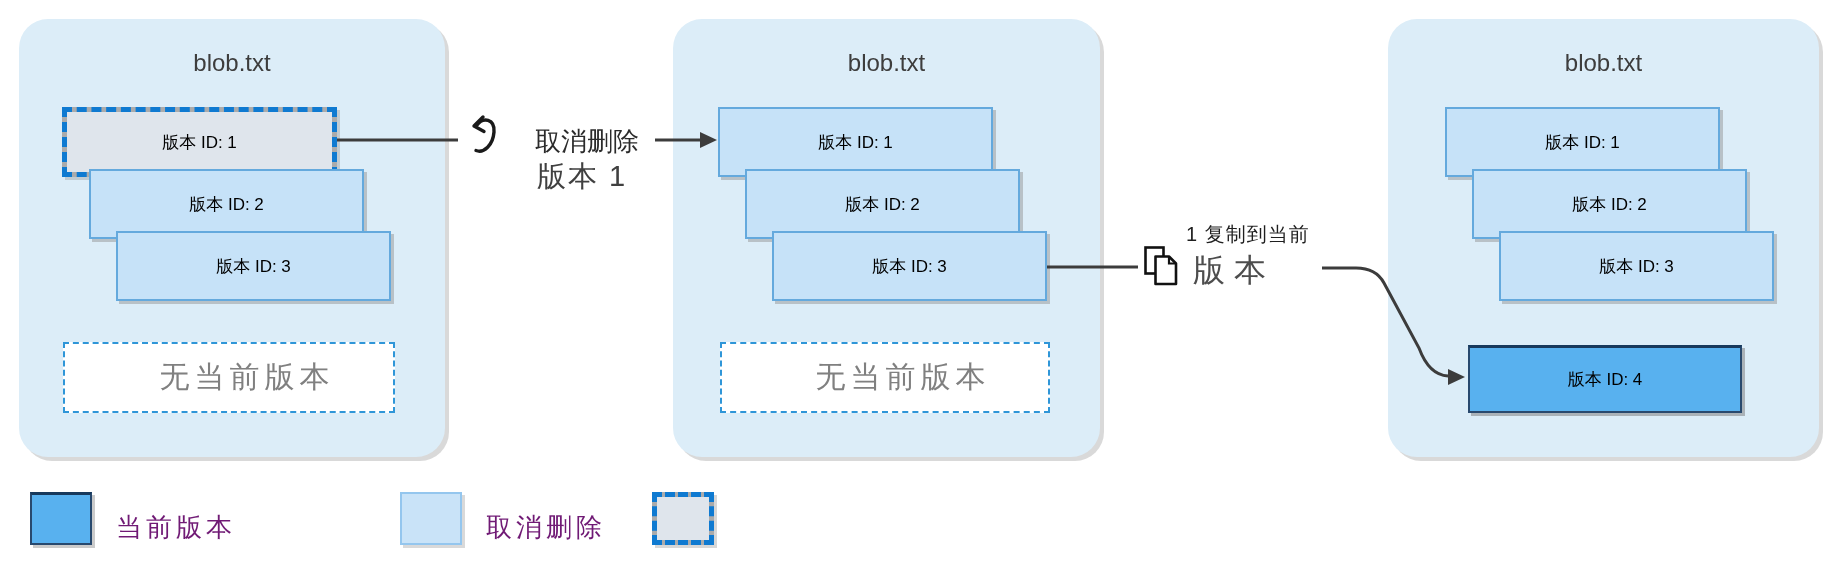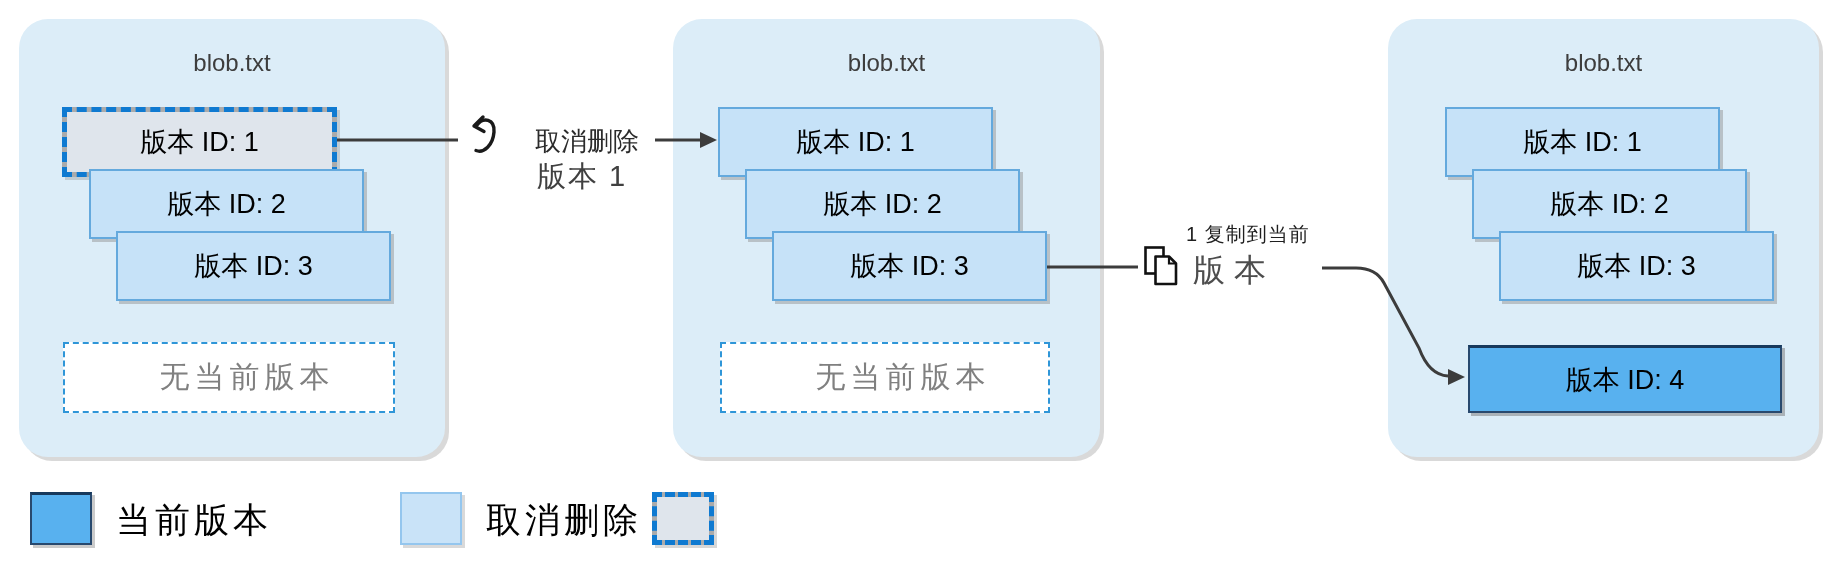--- a/index.html
+++ b/index.html
@@ -12,38 +12,38 @@
     box-shadow:4px 4px 0 rgba(170,170,170,.45);
     border-radius:29px;
   }
   .panel-title{
     position:absolute;top:30px;left:0;right:0;text-align:center;
     font-size:24px;color:#3d3d3d;
   }
   .vbox{
     position:absolute;width:275px;height:70px;box-sizing:border-box;
     display:flex;align-items:center;justify-content:center;
-    font-size:27px;color:#000;white-space:nowrap;
+    font-size:17px;color:#000;white-space:nowrap;
   }
   .prev{
     background:#c6e2f8;border:2px solid #64a9dd;
     box-shadow:3px 3px 0 rgba(140,140,140,.45);
   }
   .soft{
     background:#dfe5ec;border:5px solid #ababab;
     box-shadow:3px 3px 0 rgba(140,140,140,.35);
     position:absolute;
   }
   .soft::before{
     content:"";position:absolute;inset:-5px;
     border:5px dashed #0f7ad1;pointer-events:none;
   }
   .soft > span{position:relative;}
   .cur{
-    width:314px;height:68px;background:#58b1ef;
+    width:274px;height:68px;background:#58b1ef;
     border:2px solid #28496e;border-top:3px solid #17395c;
     box-shadow:3px 3px 0 rgba(120,120,120,.5);
   }
   .nocur{
     position:absolute;height:71px;box-sizing:border-box;background:#ffffff;
     border:2px dashed #2f96d8;display:flex;align-items:center;justify-content:center;
     font-size:30px;color:#808080;letter-spacing:5px;white-space:nowrap;padding-left:36px;
   }
   .ann{position:absolute;white-space:nowrap;}
   .ann-small{font-size:26px;color:#2b2b2b;}
@@ -55,21 +55,21 @@
   .lsw{position:absolute;width:62px;height:53px;box-sizing:border-box;}
   .lsw-cur{
     background:#58b1ef;border:2px solid #28496e;border-top:3px solid #17395c;
     box-shadow:3px 3px 0 rgba(160,160,160,.55);
   }
   .lsw-prev{
     background:#c9e3f8;border:2px solid #94c6ee;
     box-shadow:3px 3px 0 rgba(170,170,170,.45);
   }
   .llabel{
-    position:absolute;top:497px;font-size:35px;color:#000000;
+    position:absolute;top:510px;font-size:26px;color:#701a75;
     letter-spacing:4px;white-space:nowrap;
   }
 </style>
 </head>
 <body>
 
 <div class="canvas">
 
   <div class="panel" style="left:19px;top:19px;width:426px;height:438px">
     <div class="panel-title">blob.txt</div>

